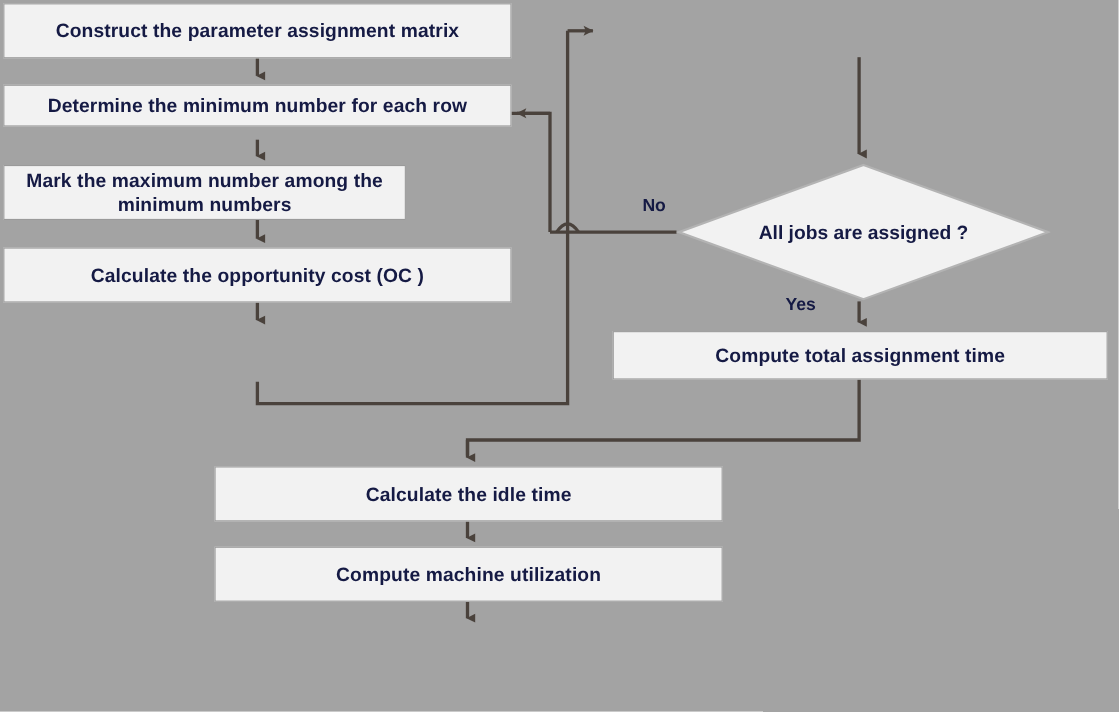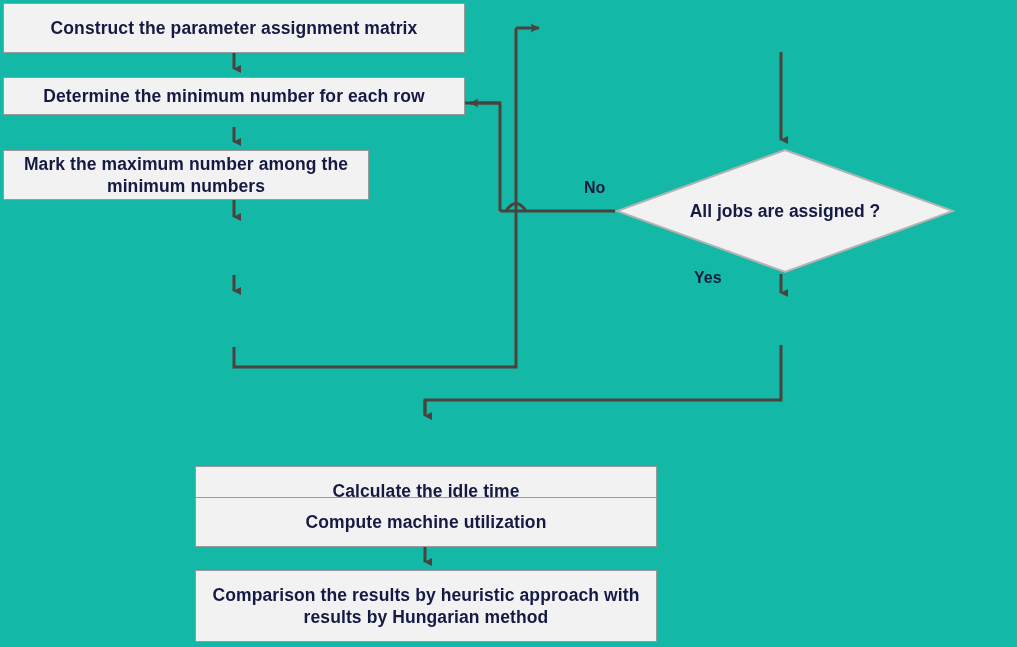--- a/index.html
+++ b/index.html
@@ -7,21 +7,21 @@
     padding: 0;
     background: #ffffff;
   }
   body {
     font-family: "Liberation Sans", sans-serif;
   }
   #canvas {
     position: relative;
     width: 1017px;
     height: 647px;
-    background: #14b8a6;
+    background: #a3a3a3;
     overflow: hidden;
   }
   .node {
     position: absolute;
     box-sizing: border-box;
     background: #f2f2f2;
     border: 1px solid #9a9a9a;
     display: flex;
     align-items: center;
     justify-content: center;
@@ -124,39 +124,42 @@
   </div>
 
   <div class="node" style="left:3px; top:77px; width:462px; height:38px;">
     <span class="label">Determine the minimum number for each row</span>
   </div>
 
   <div class="node" style="left:3px; top:150px; width:366px; height:50px;">
     <span class="label">Mark the maximum number among the minimum numbers</span>
   </div>
 
+  <div class="node" style="left:3px; top:225px; width:462px; height:50px;">
+    <span class="label">Calculate the opportunity cost (OC )</span>
+  </div>
 
 
 
   <div class="diamond-wrap" style="left:615px; top:148px; width:340px; height:126px;">
     <svg viewBox="0 0 340 126" width="340" height="126" xmlns="http://www.w3.org/2000/svg">
       <polygon points="170,2 338,63 170,124 2,63" fill="#f2f2f2" stroke="#b3b3b3" stroke-width="2"></polygon>
     </svg>
     <span class="label">All jobs are assigned ?</span>
   </div>
 
+  <div class="node" style="left:557px; top:301px; width:450px; height:44px;">
+    <span class="label">Compute total assignment time</span>
+  </div>
 
-  <div class="node" style="left:195px; top:424px; width:462px; height:50px;margin-top:42px;">
+  <div class="node" style="left:195px; top:424px; width:462px; height:50px;">
     <span class="label">Calculate the idle time</span>
   </div>
 
   <div class="node" style="left:195px; top:497px; width:462px; height:50px;">
     <span class="label">Compute machine utilization</span>
   </div>
 
-  <div class="node" style="left:195px; top:570px; width:462px; height:72px;">
-    <span class="label">Comparison the results by heuristic approach with results by Hungarian method</span>
-  </div>
 
   <span class="branch-label" style="left:570px; top:179px;">No</span>
-  <span class="branch-label" style="left:680px; top:269px;">Yes</span>
+  <span class="branch-label" style="left:700px; top:269px;">Yes</span>
 
 </div>
 
 </body></html>

